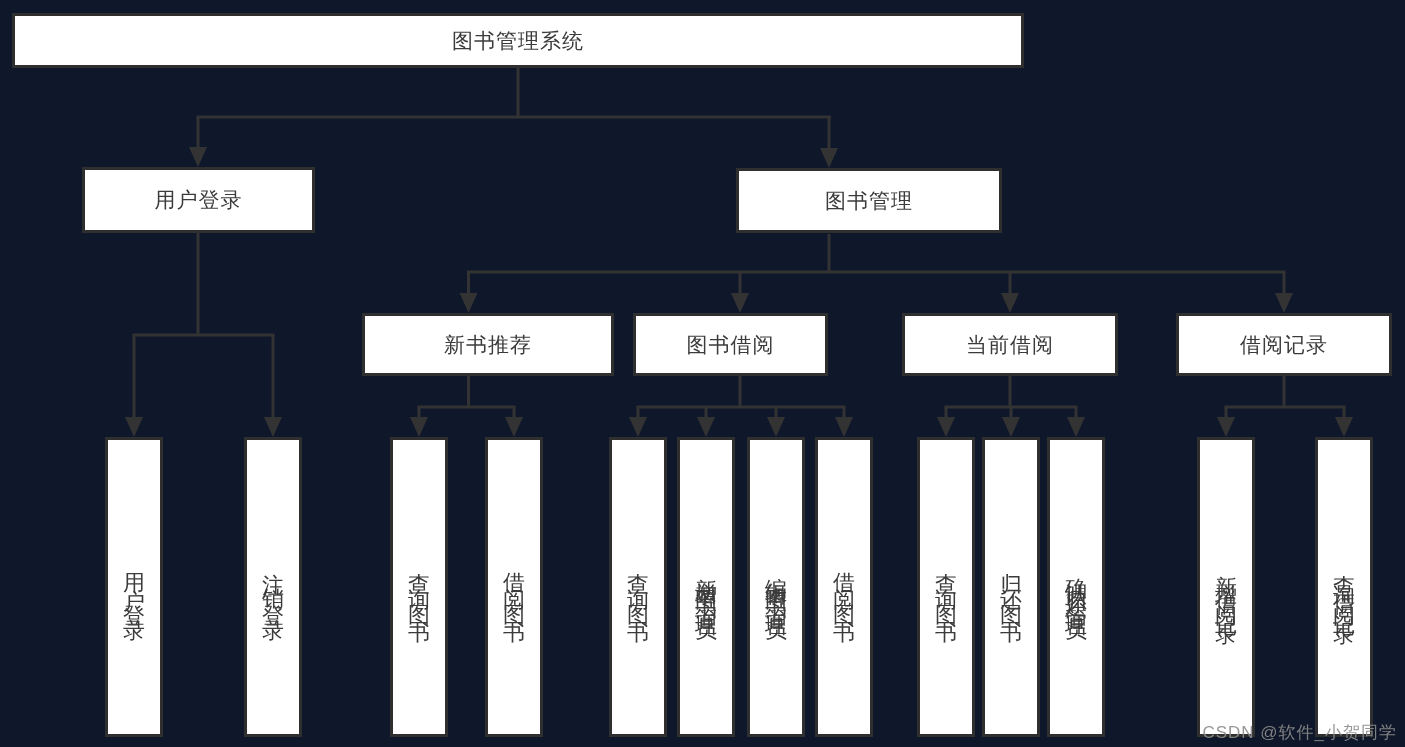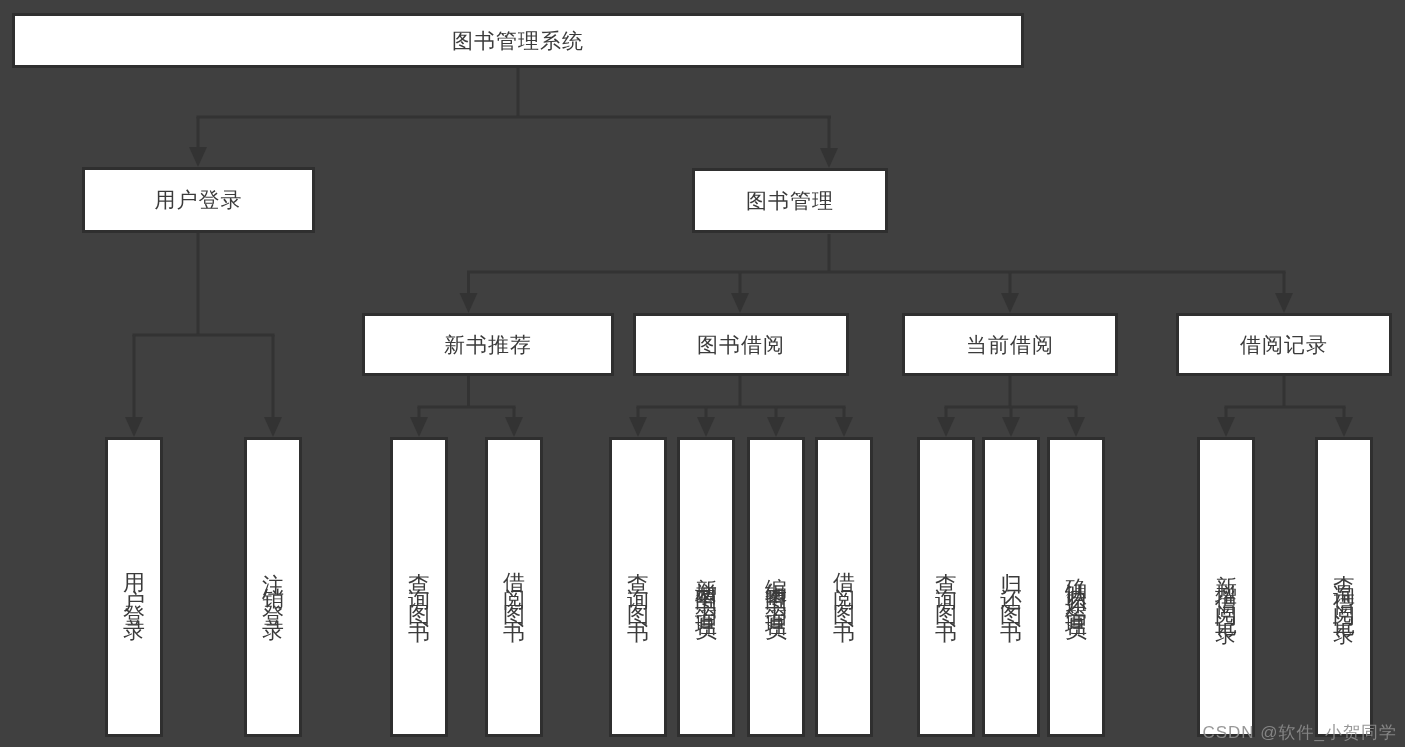--- a/index.html
+++ b/index.html
@@ -4,21 +4,21 @@
 <style>
   html, body {
     margin: 0;
     padding: 0;
     background: #ffffff;
   }
   #canvas {
     position: relative;
     width: 1405px;
     height: 747px;
-    background: #404040;
+    background: #0f172a;
     overflow: hidden;
     font-family: "Liberation Sans", "DejaVu Sans", sans-serif;
     text-align: right;
   }
   #connector-layer {
     position: absolute;
     left: 0;
     top: 0;
   }
   #connector-layer line {
@@ -141,28 +141,28 @@
     <polygon points="1335,417 1353,417 1344,437"></polygon>
   </svg>
 
   <div class="box root">
     <span class="hlabel">图书管理系统</span>
   </div>
 
   <div class="box lvl2" style="left:82px; top:167px; width:233px;">
     <span class="hlabel">用户登录</span>
   </div>
-  <div class="box lvl2" style="left:692px; top:168px; width:196px; height:65px;">
+  <div class="box lvl2" style="left:736px; top:168px; width:266px; height:65px;">
     <span class="hlabel">图书管理</span>
   </div>
 
   <div class="box lvl3" style="left:362px; width:252px;">
     <span class="hlabel">新书推荐</span>
   </div>
-  <div class="box lvl3" style="left:633px; width:216px;">
+  <div class="box lvl3" style="left:633px; width:195px;">
     <span class="hlabel">图书借阅</span>
   </div>
   <div class="box lvl3" style="left:902px; width:216px;">
     <span class="hlabel">当前借阅</span>
   </div>
   <div class="box lvl3" style="left:1176px; width:216px;">
     <span class="hlabel">借阅记录</span>
   </div>
 
   <div class="box leaf" style="left:105px;">

